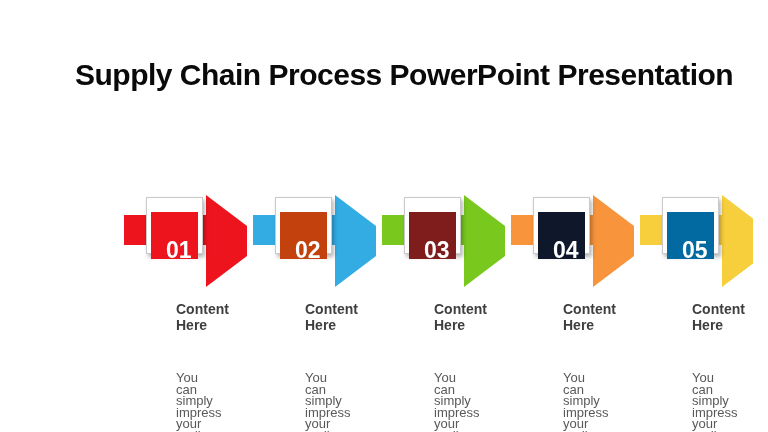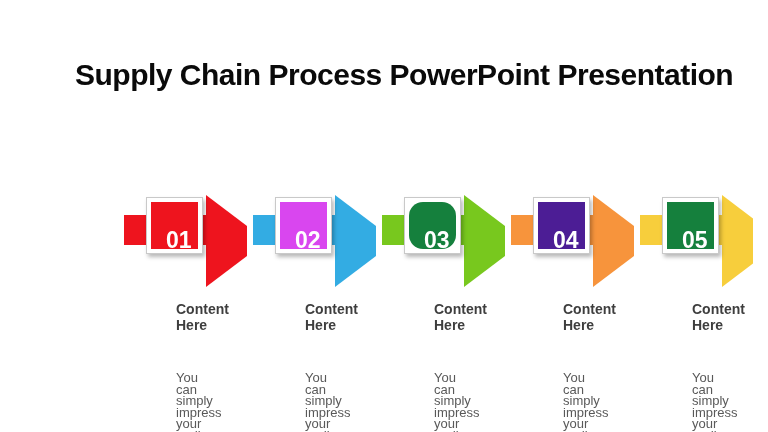--- a/index.html
+++ b/index.html
@@ -70,20 +70,21 @@
   }
 
   .num-box {
     width: 47px;
     height: 47px;
     line-height: 47px;
     text-align: center;
     color: #ffffff;
     font-size: 23px;
     font-weight: bold;
+    margin-top: 10px;
   }
 
   .text-block {
     margin-left: 24px;
     margin-top: 9px;
     width: 98px;
   }
 
   .content-heading {
     font-size: 14px;
@@ -130,21 +131,21 @@
 Money and
 Reputation.</div>
       </div>
     </div>
 
     <div class="step">
       <div class="arrow-zone">
         <div class="arrow-bar" style="background-color: rgb(51, 172, 227);"></div>
         <div class="arrow-head" style="border-left-color: rgb(51, 172, 227);"></div>
         <div class="num-frame">
-          <div class="num-box" style="background-color: #d946ef;">02</div>
+          <div class="num-box" style="background-color: #c2410c;">02</div>
         </div>
       </div>
       <div class="text-block">
         <div class="content-heading">Content Here</div>
         <div class="content-body">You can simply
 impress your
 audience and add
 a unique zing and
 appeal to your
 Presentations. I
@@ -154,21 +155,21 @@
 Money and
 Reputation.</div>
       </div>
     </div>
 
     <div class="step">
       <div class="arrow-zone">
         <div class="arrow-bar" style="background-color: rgb(120, 200, 30);"></div>
         <div class="arrow-head" style="border-left-color: rgb(120, 200, 30);"></div>
         <div class="num-frame">
-          <div class="num-box" style="background-color: #15803d; border-radius: 14px;">03</div>
+          <div class="num-box" style="background-color: #7f1d1d;">03</div>
         </div>
       </div>
       <div class="text-block">
         <div class="content-heading">Content Here</div>
         <div class="content-body">You can simply
 impress your
 audience and add
 a unique zing and
 appeal to your
 Presentations. I
@@ -178,21 +179,21 @@
 Money and
 Reputation.</div>
       </div>
     </div>
 
     <div class="step">
       <div class="arrow-zone">
         <div class="arrow-bar" style="background-color: rgb(247, 148, 60);"></div>
         <div class="arrow-head" style="border-left-color: rgb(247, 148, 60);"></div>
         <div class="num-frame">
-          <div class="num-box" style="background-color: #4c1d95;">04</div>
+          <div class="num-box" style="background-color: #0f172a;">04</div>
         </div>
       </div>
       <div class="text-block">
         <div class="content-heading">Content Here</div>
         <div class="content-body">You can simply
 impress your
 audience and add
 a unique zing and
 appeal to your
 Presentations. I
@@ -202,21 +203,21 @@
 Money and
 Reputation.</div>
       </div>
     </div>
 
     <div class="step">
       <div class="arrow-zone">
         <div class="arrow-bar" style="background-color: rgb(247, 206, 60);"></div>
         <div class="arrow-head" style="border-left-color: rgb(247, 206, 60);"></div>
         <div class="num-frame">
-          <div class="num-box" style="background-color: #15803d;">05</div>
+          <div class="num-box" style="background-color: #0369a1;">05</div>
         </div>
       </div>
       <div class="text-block">
         <div class="content-heading">Content Here</div>
         <div class="content-body">You can simply
 impress your
 audience and add
 a unique zing and
 appeal to your
 Presentations. I

